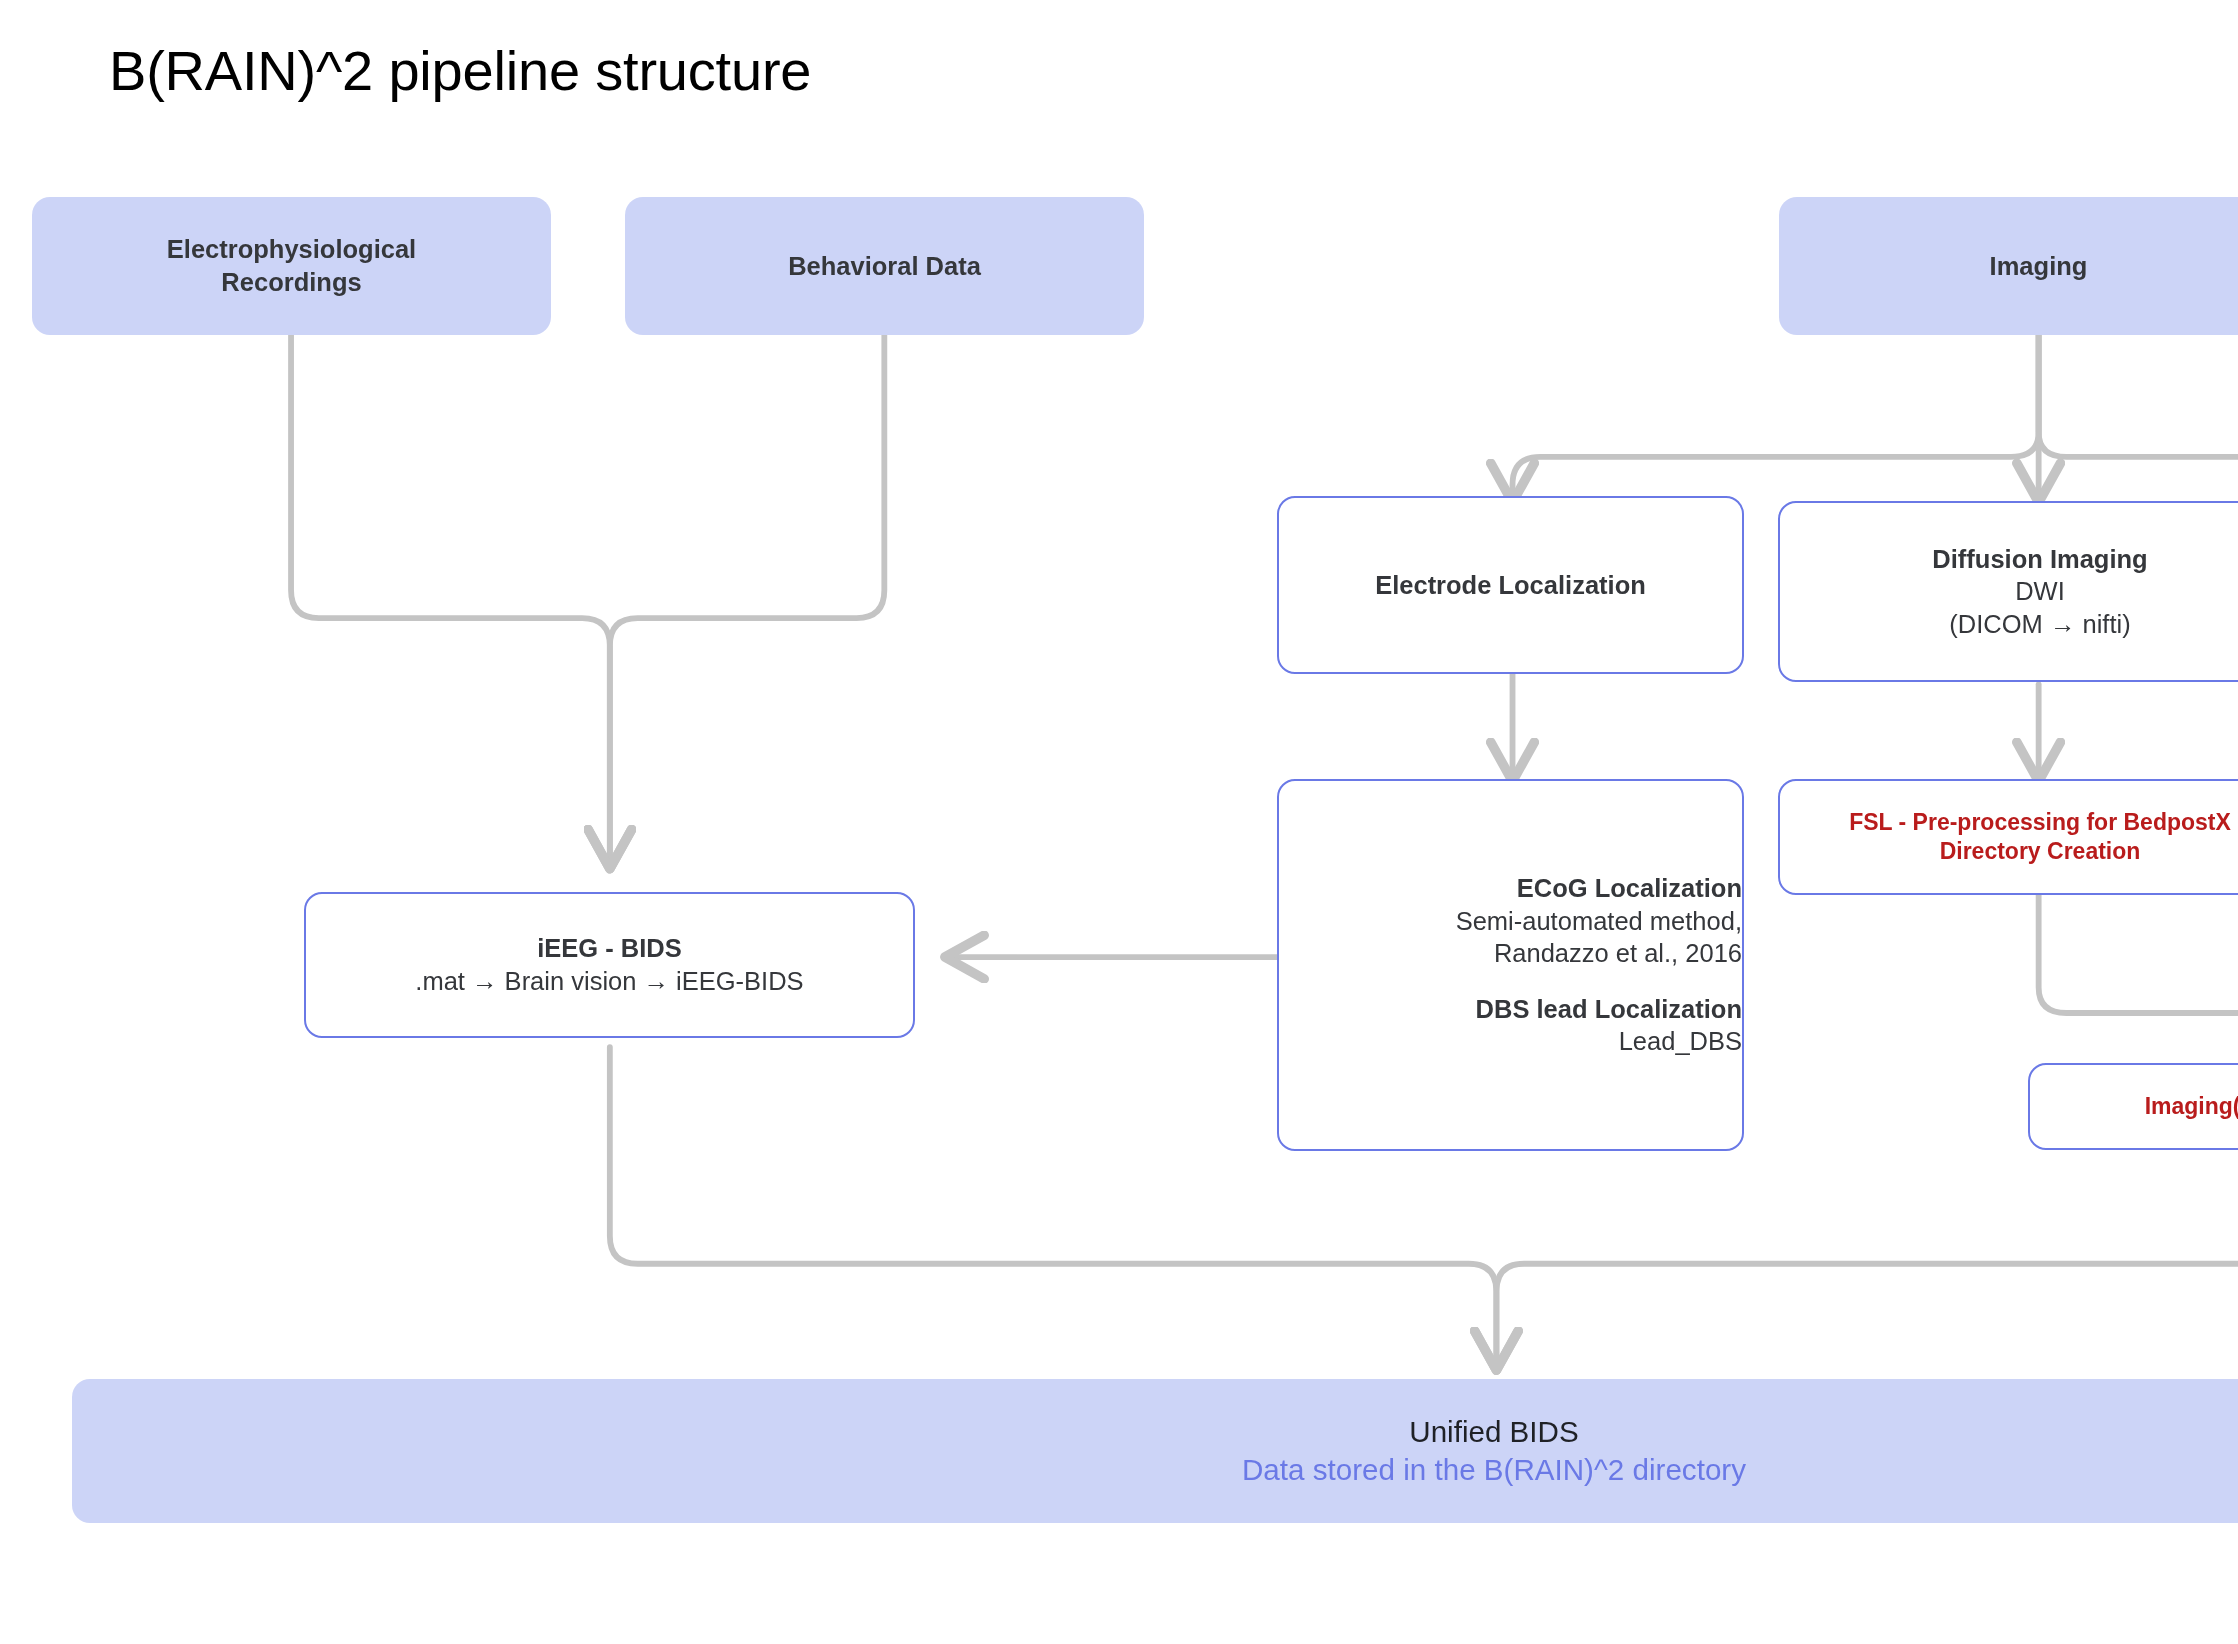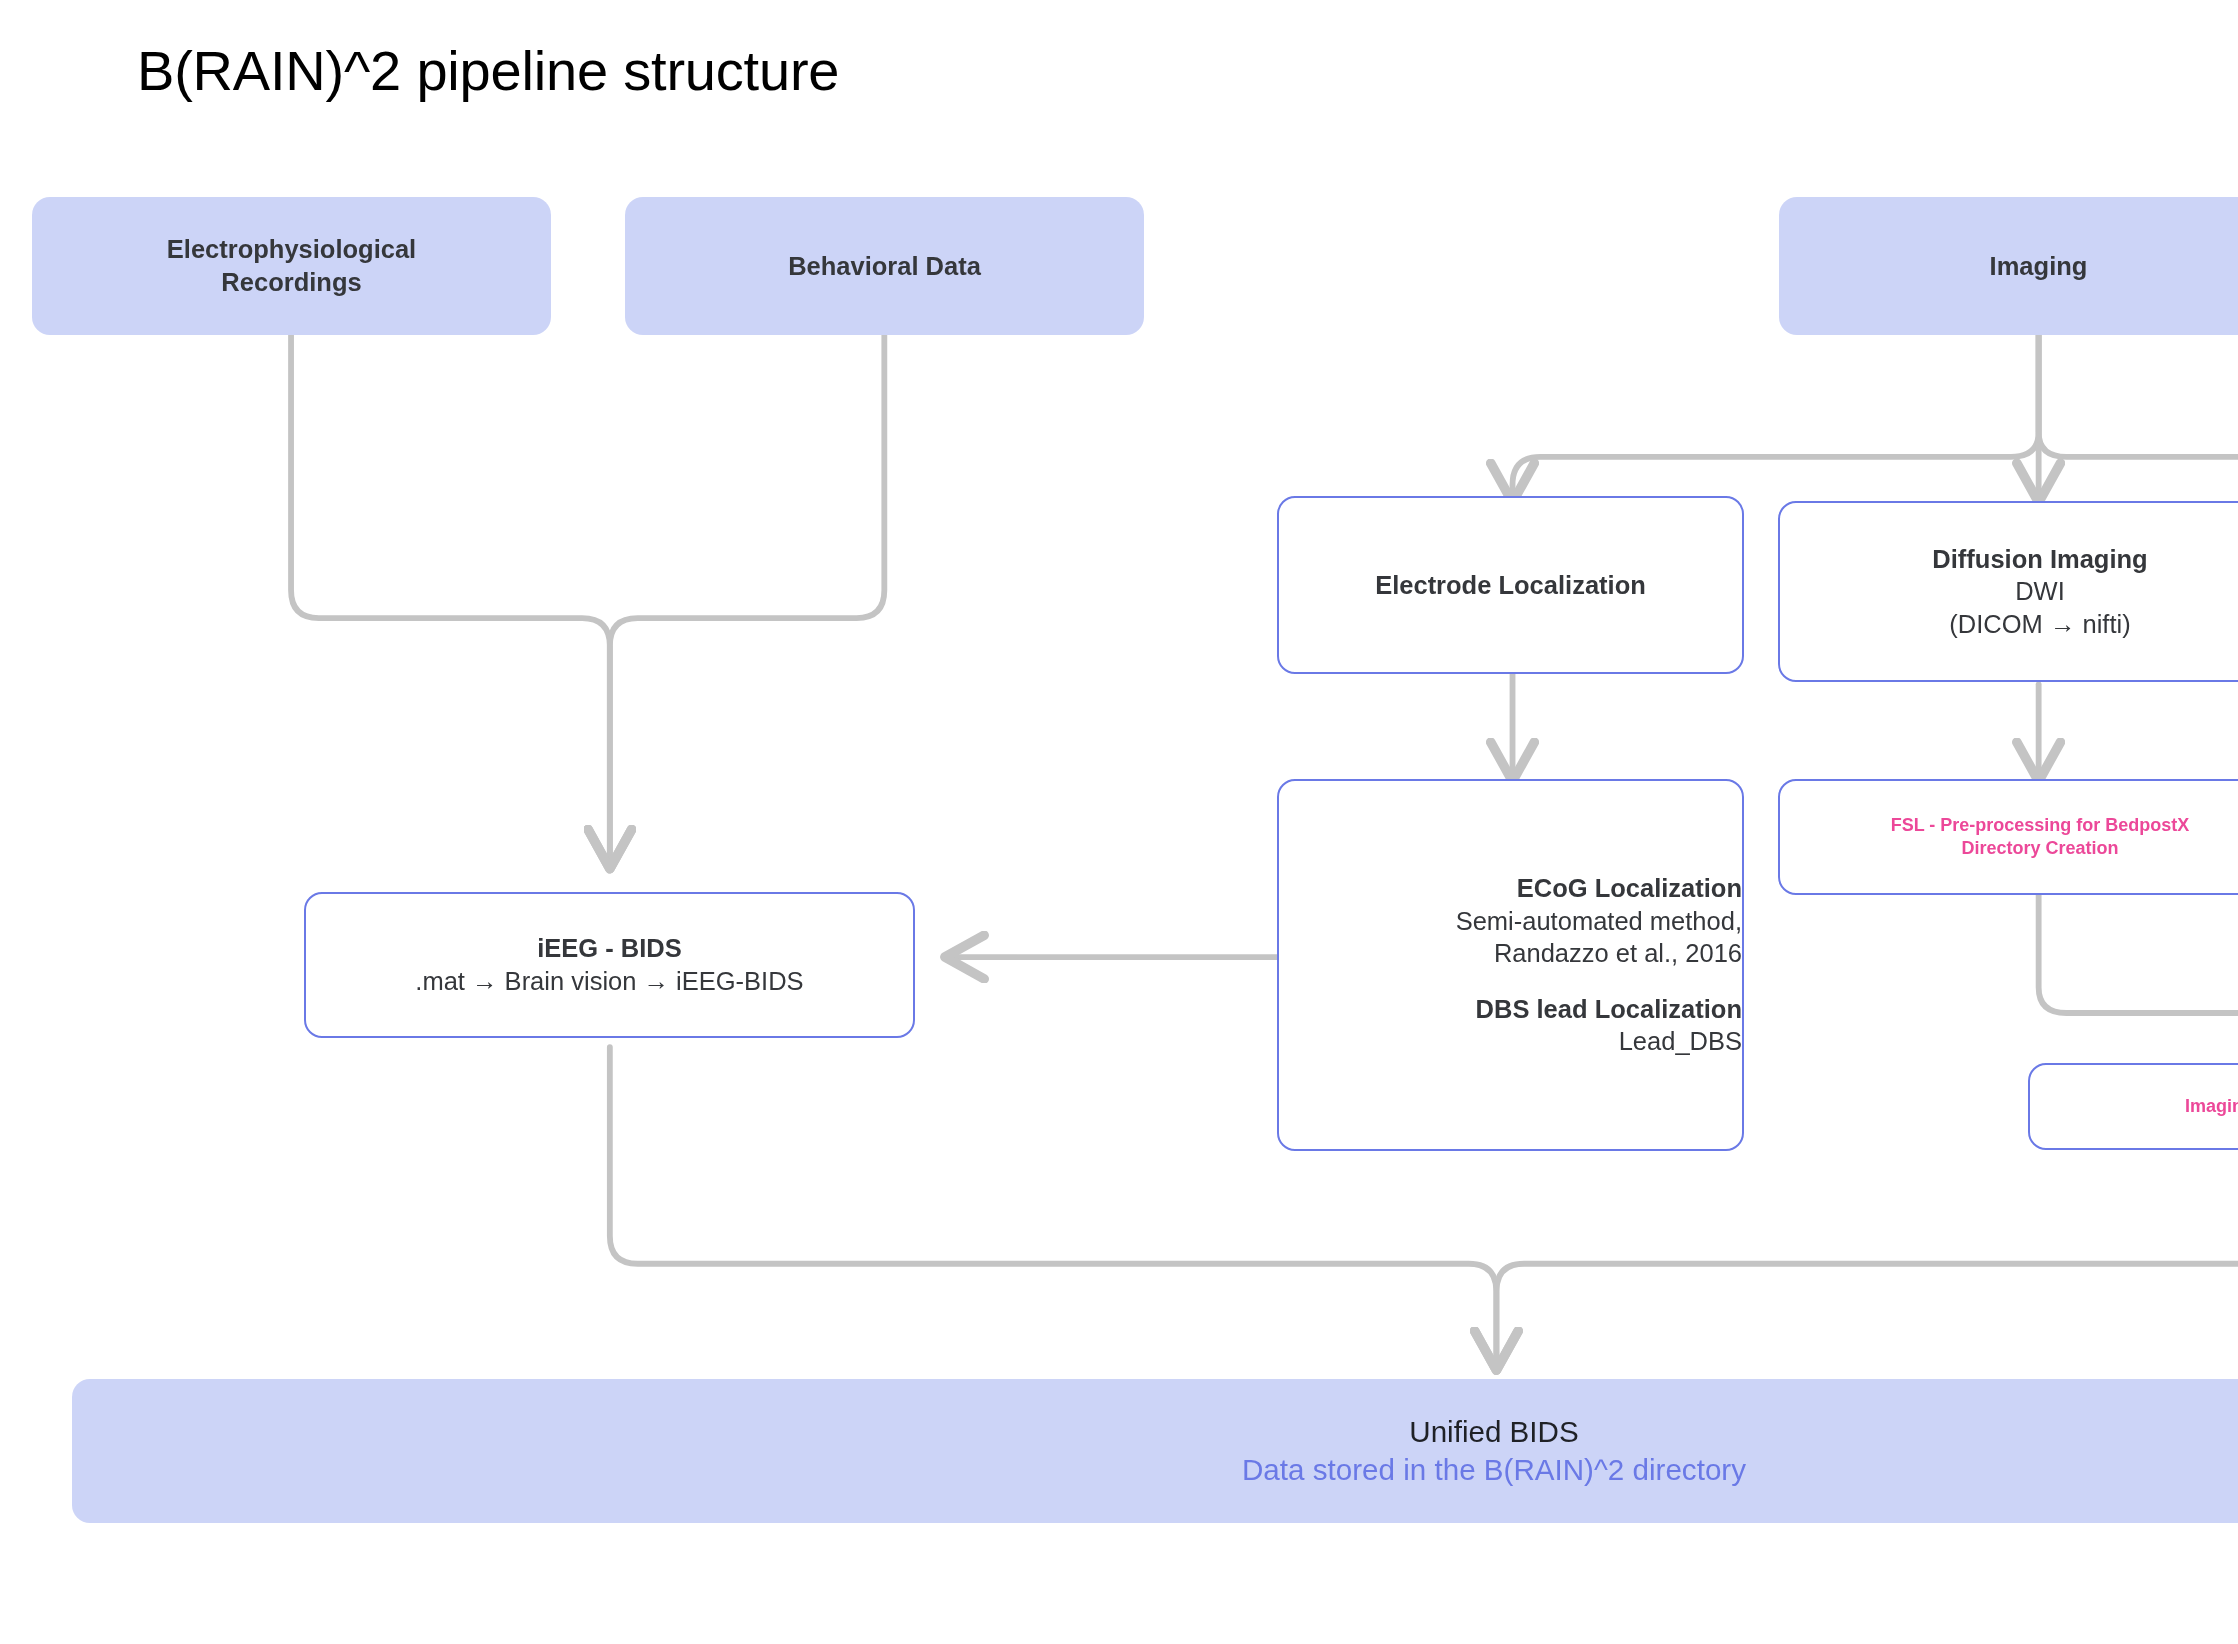--- a/index.html
+++ b/index.html
@@ -26,21 +26,20 @@
   }
   .title {
     position: absolute;
     left: 109px;
     top: 38px;
     font-size: 56px;
     font-weight: 400;
     color: #000000;
     letter-spacing: -0.2px;
     white-space: nowrap;
-    margin-left: 28px;
   }
   .node {
     position: absolute;
     box-sizing: border-box;
     display: flex;
     flex-direction: column;
     align-items: center;
     justify-content: center;
     text-align: center;
     line-height: 1.28;
@@ -74,22 +73,22 @@
     color: #1f2126;
     text-align: center;
   }
   .big-sub {
     font-weight: 400;
     font-size: 29.6px;
     color: #6a79e6;
   }
   .small-title {
     font-weight: bold;
-    font-size: 18px;
-    color: #ec4899;
+    font-size: 23px;
+    color: #b91c1c;
   }
 </style>
 </head>
 <body>
 
 <div id="canvas">
 
   <div class="title">B(RAIN)^2 pipeline structure</div>
 
   <svg id="edges" viewBox="0 0 6604 3673" xmlns="http://www.w3.org/2000/svg">

